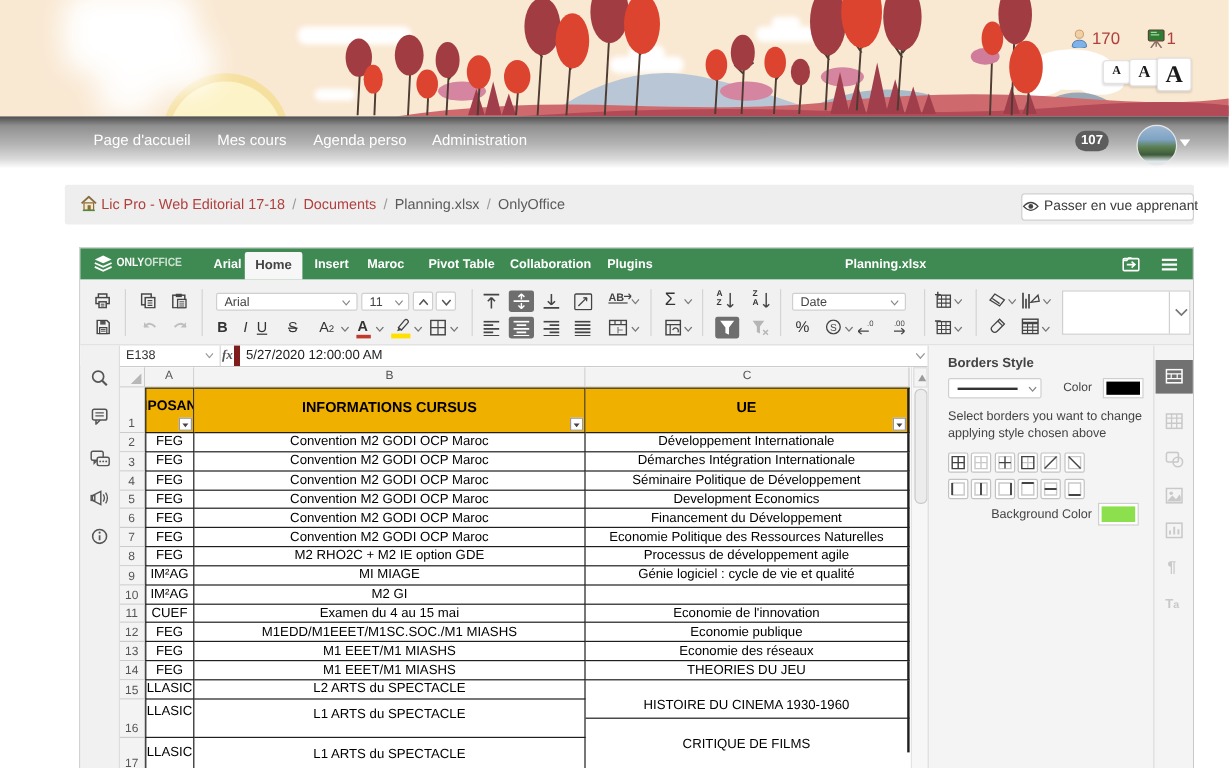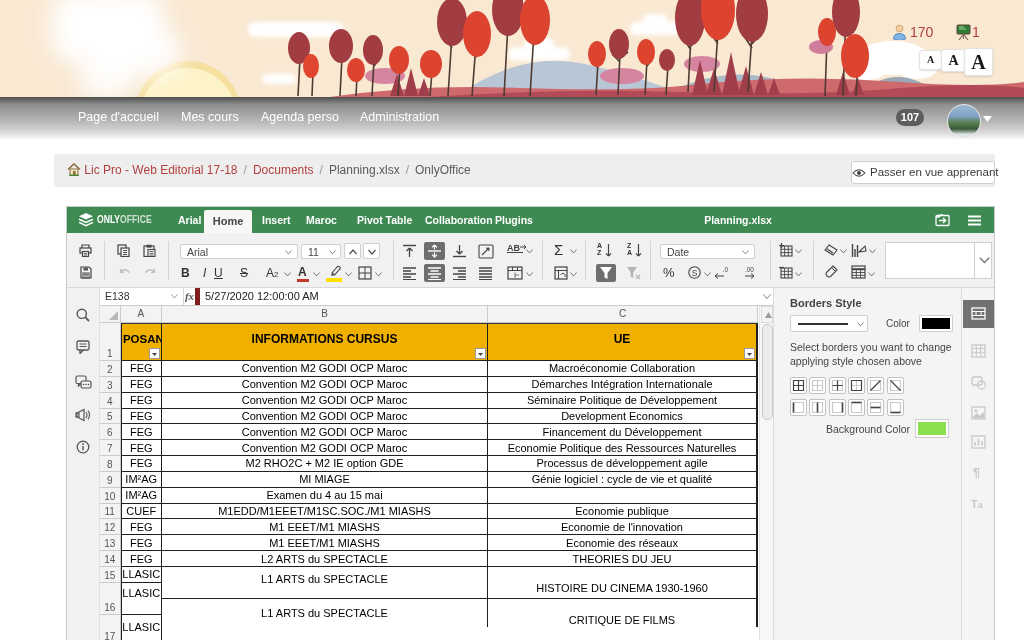--- a/index.html
+++ b/index.html
@@ -238,21 +238,21 @@
       <path d="M8 1 L15 4.2 L8 7.4 L1 4.2 Z" fill="#fff"></path>
       <path d="M1 7.2 L8 10.4 L15 7.2" fill="none" stroke="#fff" stroke-width="1.5"></path>
       <path d="M1 10.4 L8 13.6 L15 10.4" fill="none" stroke="#fff" stroke-width="1.5"></path>
     </svg>
     <div class="e" style="left:30px;top:0;height:26px;line-height:26px;color:#fff;font-size:10px;font-weight:bold;letter-spacing:0;transform:scaleX(.86);transform-origin:left center;">ONLY<span style="opacity:.75;">OFFICE</span></div>
     <div class="tab" style="left:111px;">Arial</div>
     <div class="tab" style="left:195px;">Insert</div>
     <div class="tab" style="left:239px;">Maroc</div>
     <div class="tab" style="left:290px;">Pivot Table</div>
     <div class="tab" style="left:358px;">Collaboration</div>
-    <div class="tab" style="left:428px;">Plugins</div>
+    <div class="tab" style="left:439px;">Plugins</div>
     <div class="tab" style="left:611px;width:120px;text-align:center;">Planning.xlsx</div>
     <svg class="e" style="left:868px;top:6px;" width="15" height="14" viewBox="0 0 15 14">
       <rect x="1" y="2.5" width="13" height="10" rx="1" fill="none" stroke="#fff" stroke-width="1.3"></rect>
       <path d="M1 4 L4 4 L5.5 2 L8 2" fill="none" stroke="#fff" stroke-width="1.3"></path>
       <path d="M4 7.5 H10 M8 5 L10.8 7.5 L8 10" fill="none" stroke="#fff" stroke-width="1.3"></path>
     </svg>
     <svg class="e" style="left:901px;top:8px;" width="13" height="11" viewBox="0 0 13 11">
       <path d="M0 1.5 H13 M0 5.5 H13 M0 9.5 H13" stroke="#fff" stroke-width="1.8"></path>
     </svg>
     <div id="hometab">Home</div>
@@ -610,46 +610,47 @@
             </svg>
           </span></div>
       <div class="tcell rh">Convention M2 GODI OCP Maroc</div>
       <div class="tcell rh">Convention M2 GODI OCP Maroc</div>
       <div class="tcell rh">Convention M2 GODI OCP Maroc</div>
       <div class="tcell rh">Convention M2 GODI OCP Maroc</div>
       <div class="tcell rh">Convention M2 GODI OCP Maroc</div>
       <div class="tcell rh">Convention M2 GODI OCP Maroc</div>
       <div class="tcell rh">M2 RHO2C + M2 IE option GDE</div>
       <div class="tcell rh">MI MIAGE</div>
+      <div class="tcell rh">M2 GI</div>
       <div class="tcell rh">Examen du 4 au 15 mai</div>
       <div class="tcell rh">M1EDD/M1EEET/M1SC.SOC./M1 MIASHS</div>
       <div class="tcell rh">M1 EEET/M1 MIASHS</div>
       <div class="tcell rh">M1 EEET/M1 MIASHS</div>
       <div class="tcell rh">L2 ARTS du SPECTACLE</div>
       <div class="tcell rbig" style="padding-bottom:6px;">L1 ARTS du SPECTACLE</div>
       <div class="tcell r17h">L1 ARTS du SPECTACLE</div>
     </div>
 
     <div class="col" style="left:388px;width:270px;">
       <div class="tcell r1h cC" style="width:270px;font-size:12px;padding-bottom:6px;">UE<span class="fbtn">
             <svg width="9" height="9" viewBox="0 0 9 9" style="position:absolute;left:0;top:1px;">
               <path d="M2 3 L4.5 6 L7 3 Z" fill="#444"></path>
             </svg>
           </span></div>
-      <div class="tcell rh cC">Macroéconomie Collaboration</div>
+      <div class="tcell rh cC">Développement Internationale</div>
       <div class="tcell rh cC">Démarches Intégration Internationale</div>
       <div class="tcell rh cC">Séminaire Politique de Développement</div>
       <div class="tcell rh cC">Development Economics</div>
       <div class="tcell rh cC">Financement du Développement</div>
       <div class="tcell rh cC">Economie Politique des Ressources Naturelles</div>
       <div class="tcell rh cC">Processus de développement agile</div>
       <div class="tcell rh cC">Génie logiciel : cycle de vie et qualité</div>
       <div class="tcell rh cC"></div>
+      <div class="tcell rh cC">Economie de l'innovation</div>
       <div class="tcell rh cC">Economie publique</div>
-      <div class="tcell rh cC">Economie de l'innovation</div>
       <div class="tcell rh cC">Economie des réseaux</div>
       <div class="tcell rh cC">THEORIES DU JEU</div>
       <div class="tcell rbig cC" style="align-items:flex-end;padding-bottom:4px;">HISTOIRE DU CINEMA 1930-1960</div>
       <div class="tcell r17h cC" style="align-items:flex-end;padding-bottom:1px;">CRITIQUE DE FILMS</div>
     </div>
   </div>
   <div class="e" id="vscroll">
     <div class="e" style="left:1px;top:0;width:12px;height:17px;background:#f4f4f4;border:1px solid #dcdcdc;box-sizing:border-box;">
       <svg style="position:absolute;left:2.5px;top:5px;" width="7" height="6" viewBox="0 0 7 6">
           <path d="M3.5 0 L7 6 H0 Z" fill="#9b9b9b"></path>

